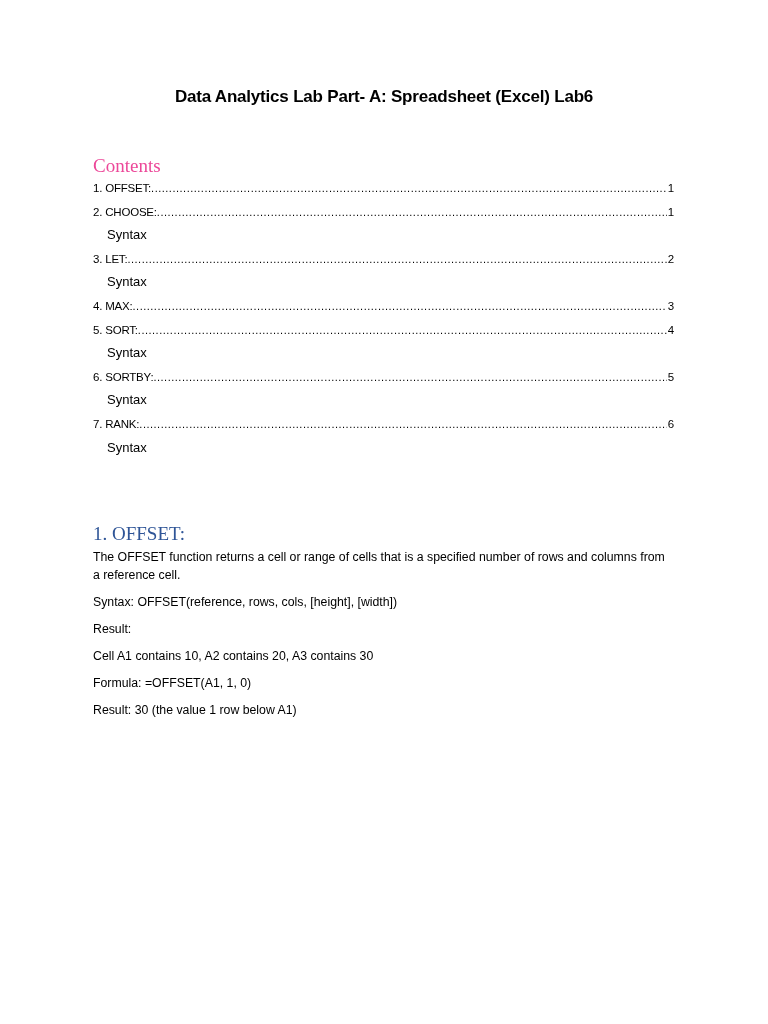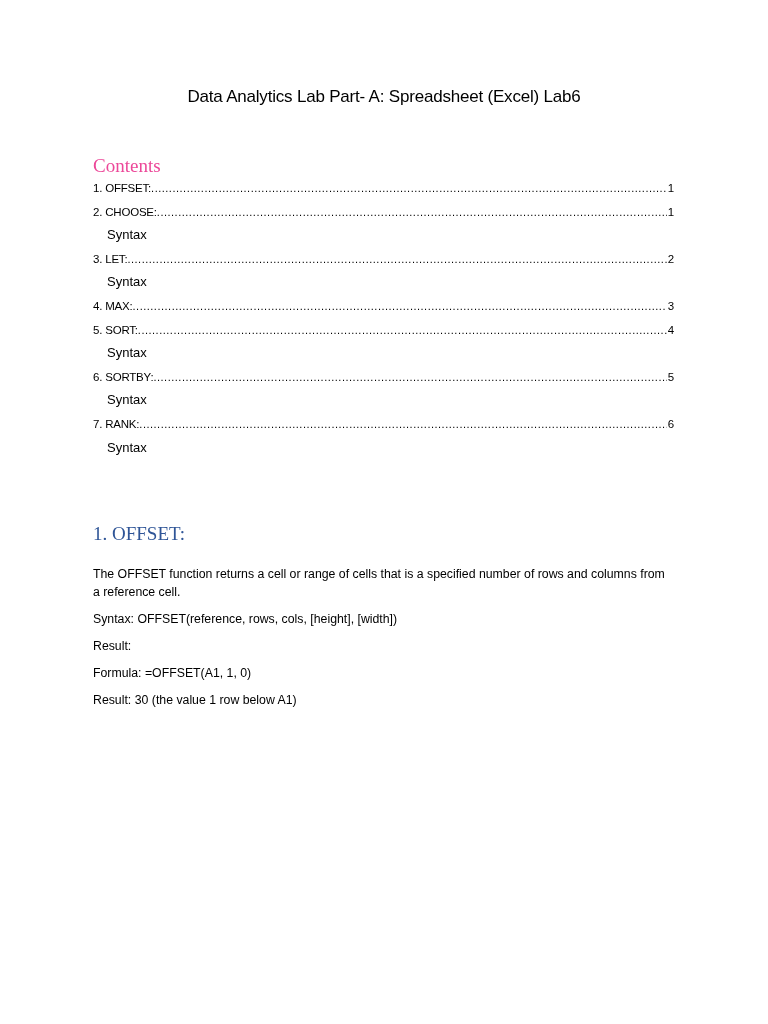--- a/index.html
+++ b/index.html
@@ -20,21 +20,21 @@
       width: 768px; height: 1024px;
       background: #fff;
     }
     .doc-title {
       position: absolute;
       top: 87px;
       left: 0;
       width: 768px;
       text-align: center;
       font-family: "Liberation Sans", sans-serif;
-      font-weight: normal;
+      font-weight: bold;
       font-size: 17px;
       letter-spacing: -0.2px;
       color: #000;
     }
     .toc-heading {
       position: absolute;
       left: 93px;
       top: 155px;
       font-family: "Liberation Serif", serif;
       font-size: 19px;
@@ -90,21 +90,21 @@
       position: absolute;
       left: 93px;
       top: 523px;
       font-family: "Liberation Serif", serif;
       font-size: 19px;
       color: #2f5597;
     }
     .section-body {
       position: absolute;
       left: 93px;
-      top: 566px;
+      top: 549px;
       width: 580px;
       font-family: "Liberation Sans", sans-serif;
       font-size: 12.3px;
       color: #000;
     }
     .section-body p {
       margin: 0 0 9.5px 0;
       line-height: 17.5px;
     }
   </style>
@@ -179,17 +179,18 @@
       <span class="page-num">6</span>
     </div>
   </div>
 
   <div class="section-heading">1. OFFSET:</div>
 
   <div class="section-body">
     <p>The OFFSET function returns a cell or range of cells that is a specified number of rows and columns from a reference cell.</p>
     <p>Syntax: OFFSET(reference, rows, cols, [height], [width])</p>
     <p>Result:</p>
+    <p>Cell A1 contains 10, A2 contains 20, A3 contains 30</p>
     <p>Formula: =OFFSET(A1, 1, 0)</p>
     <p>Result: 30 (the value 1 row below A1)</p>
   </div>
 
 </div>
 
 </body></html>

